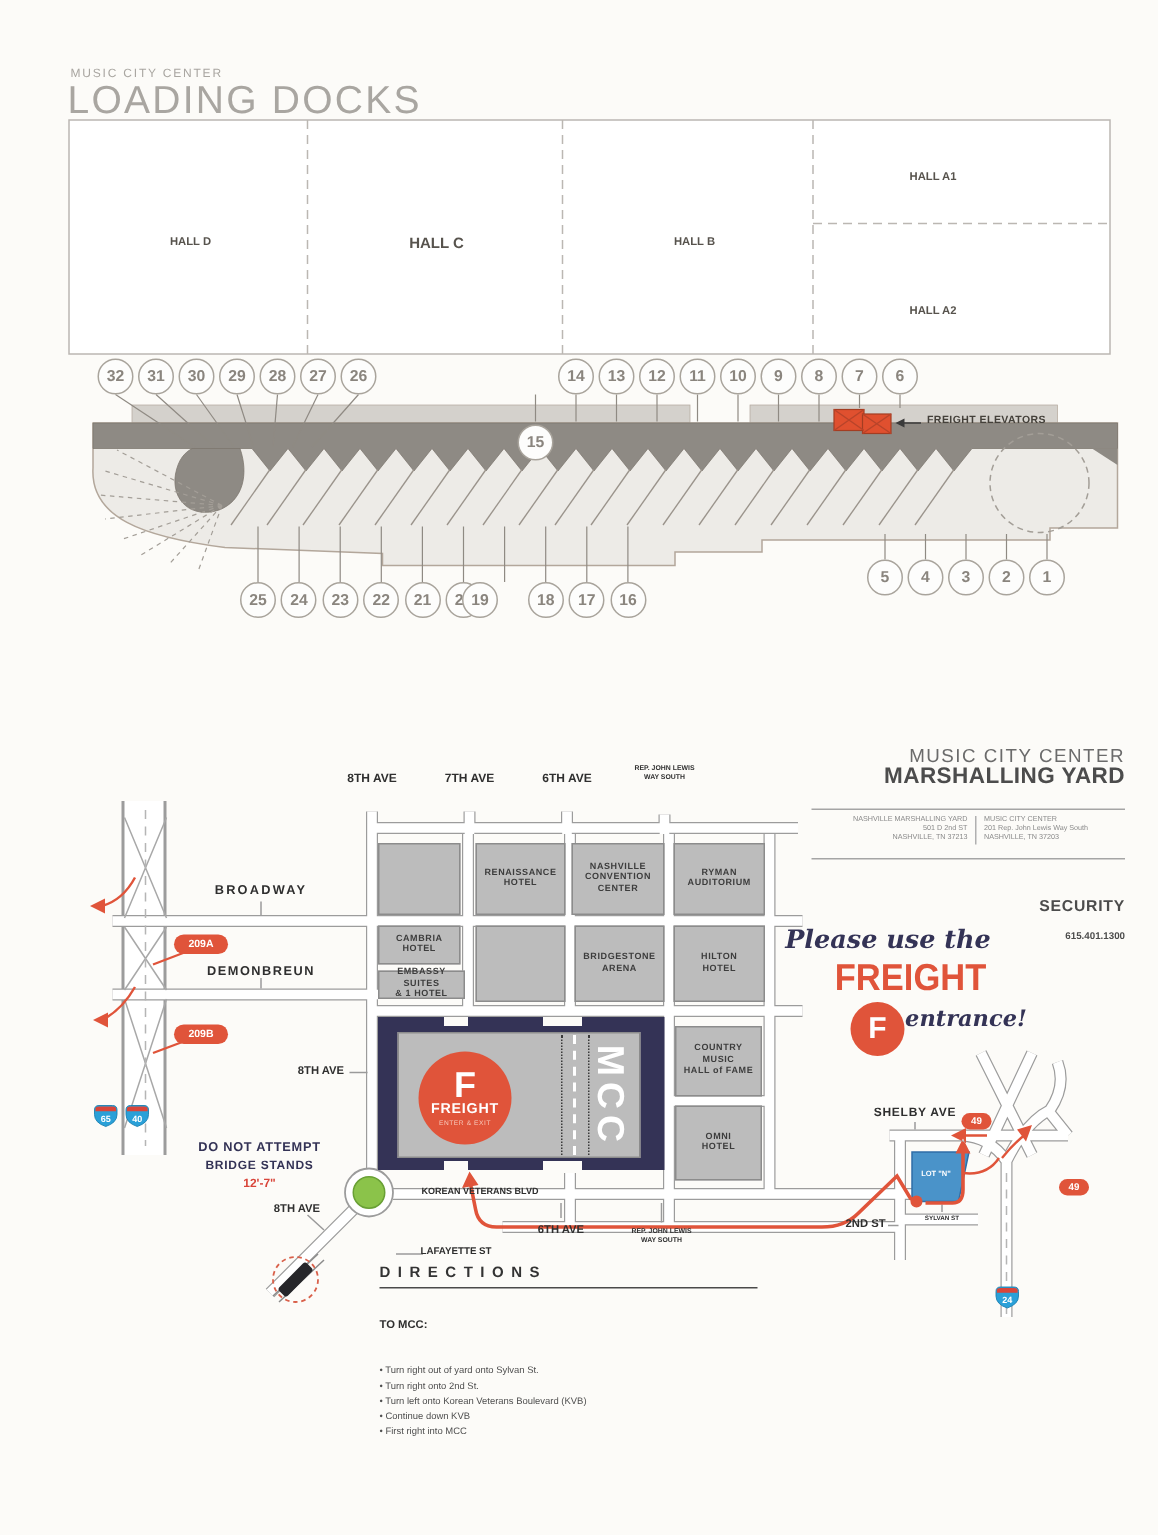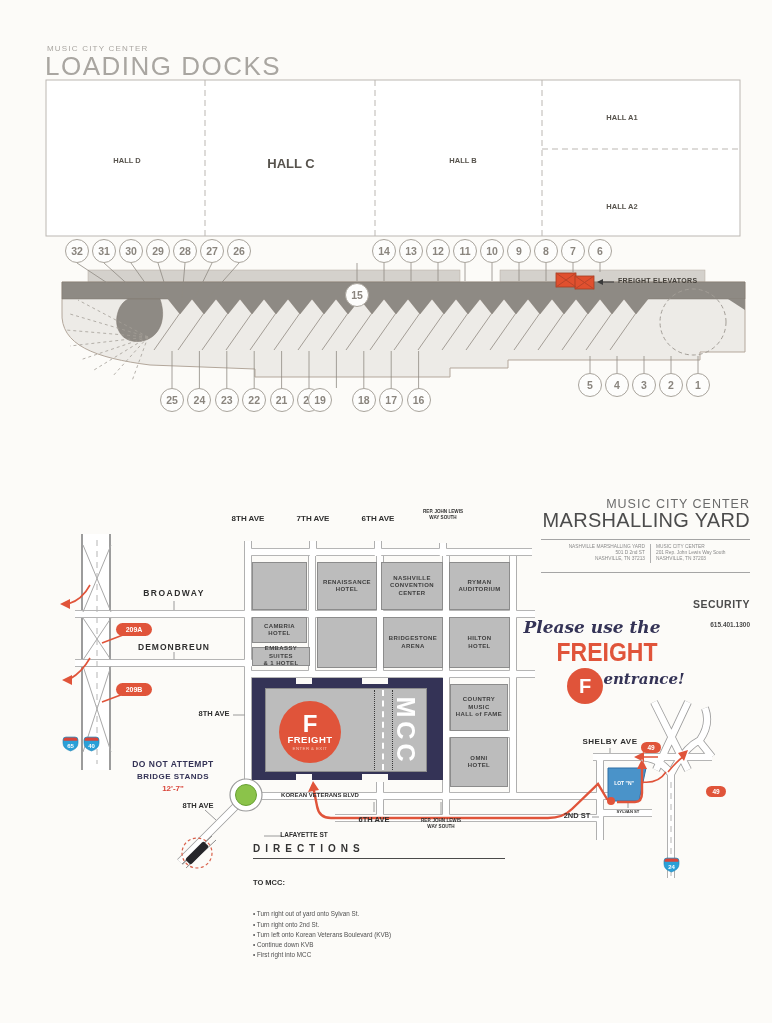--- a/index.html
+++ b/index.html
@@ -172,21 +172,21 @@
       <line x1="617" y1="373" x2="617" y2="356" class="leader"></line>
       <line x1="644" y1="373" x2="644" y2="356" class="leader"></line>
       <line x1="671" y1="373" x2="671" y2="356" class="leader"></line>
       <line x1="698" y1="373" x2="698" y2="356" class="leader"></line>
     </svg>
 
   <div class="lbl" style="left:47px;top:44px;font-size:8px;letter-spacing:1.2px;color:#a9a6a1">MUSIC CITY CENTER</div>
   <div class="lbl" style="left:45px;top:52px;font-size:26px;letter-spacing:1.5px;color:#a9a6a1">LOADING DOCKS</div>
 
   <div class="lbl cx" style="left:127px;top:157px;font-size:7.5px;font-weight:700;color:#57534d">HALL D</div>
-  <div class="lbl cx" style="left:291px;top:157px;font-size:13px;font-weight:700;color:#57534d">HALL C</div>
+  <div class="lbl cx" style="left:291px;top:157px;font-size:10px;font-weight:700;color:#57534d">HALL C</div>
   <div class="lbl cx" style="left:463px;top:157px;font-size:7.5px;font-weight:700;color:#57534d">HALL B</div>
   <div class="lbl cx" style="left:622px;top:114px;font-size:7.5px;font-weight:700;color:#57534d">HALL A1</div>
   <div class="lbl cx" style="left:622px;top:203px;font-size:7.5px;font-weight:700;color:#57534d">HALL A2</div>
   <div class="lbl" style="left:618px;top:277px;font-size:7px;font-weight:700;color:#44403a;letter-spacing:.3px">FREIGHT ELEVATORS</div>
 
   <div id="circles">
       <div class="dock-circle" style="left: 65px; top: 239px;">32</div>
       <div class="dock-circle" style="left: 92px; top: 239px;">31</div>
       <div class="dock-circle" style="left: 119px; top: 239px;">30</div>
       <div class="dock-circle" style="left: 146px; top: 239px;">29</div>
@@ -214,21 +214,21 @@
       <div class="dock-circle" style="left: 379.2px; top: 388px;">17</div>
       <div class="dock-circle" style="left: 406.6px; top: 388px;">16</div>
       <div class="dock-circle" style="left: 578px; top: 373px;">5</div>
       <div class="dock-circle" style="left: 605px; top: 373px;">4</div>
       <div class="dock-circle" style="left: 632px; top: 373px;">3</div>
       <div class="dock-circle" style="left: 659px; top: 373px;">2</div>
       <div class="dock-circle" style="left: 686px; top: 373px;">1</div>
     </div>
 
   <div class="lbl rt" style="top:497px;font-size:12.5px;letter-spacing:1px;color:#6b6b6b">MUSIC CITY CENTER</div>
-  <div class="lbl rt" style="top:509px;font-size:20px;font-weight:400;color:#4c4c4c;letter-spacing:.3px">MARSHALLING YARD</div>
+  <div class="lbl rt" style="top:509px;font-size:15px;font-weight:700;color:#4c4c4c;letter-spacing:.3px">MARSHALLING YARD</div>
   <div class="lbl" style="left:541px;top:539px;width:209px;border-top:1px solid #a5a5a5"></div>
   <div class="lbl" style="left:541px;top:544px;width:209px;display:flex">
     <div style="width:104px;text-align:right;padding-right:5px;font-size:4.8px;line-height:6.2px;color:#8a8a8a;white-space:pre-line">NASHVILLE MARSHALLING YARD
 501 D 2nd ST
 NASHVILLE, TN 37213</div>
     <div style="border-left:1px solid #b0b0b0"></div>
     <div style="padding-left:5px;font-size:4.8px;line-height:6.2px;color:#8a8a8a;white-space:pre-line">MUSIC CITY CENTER
 201 Rep. John Lewis Way South
 NASHVILLE, TN 37203</div>
   </div>

